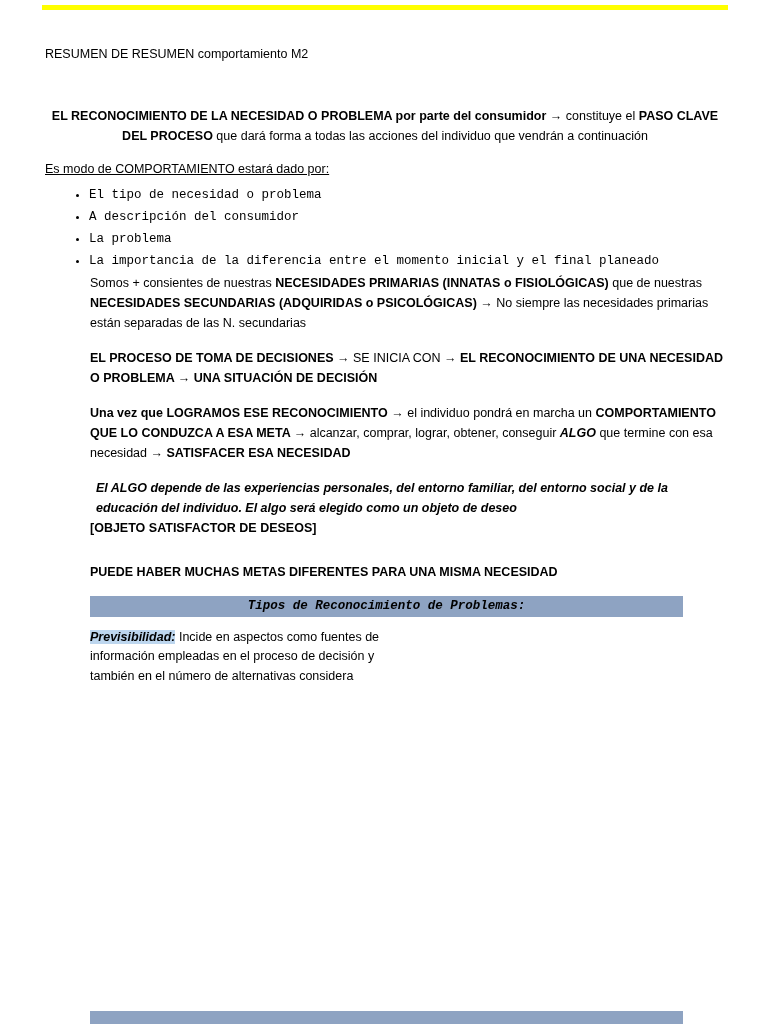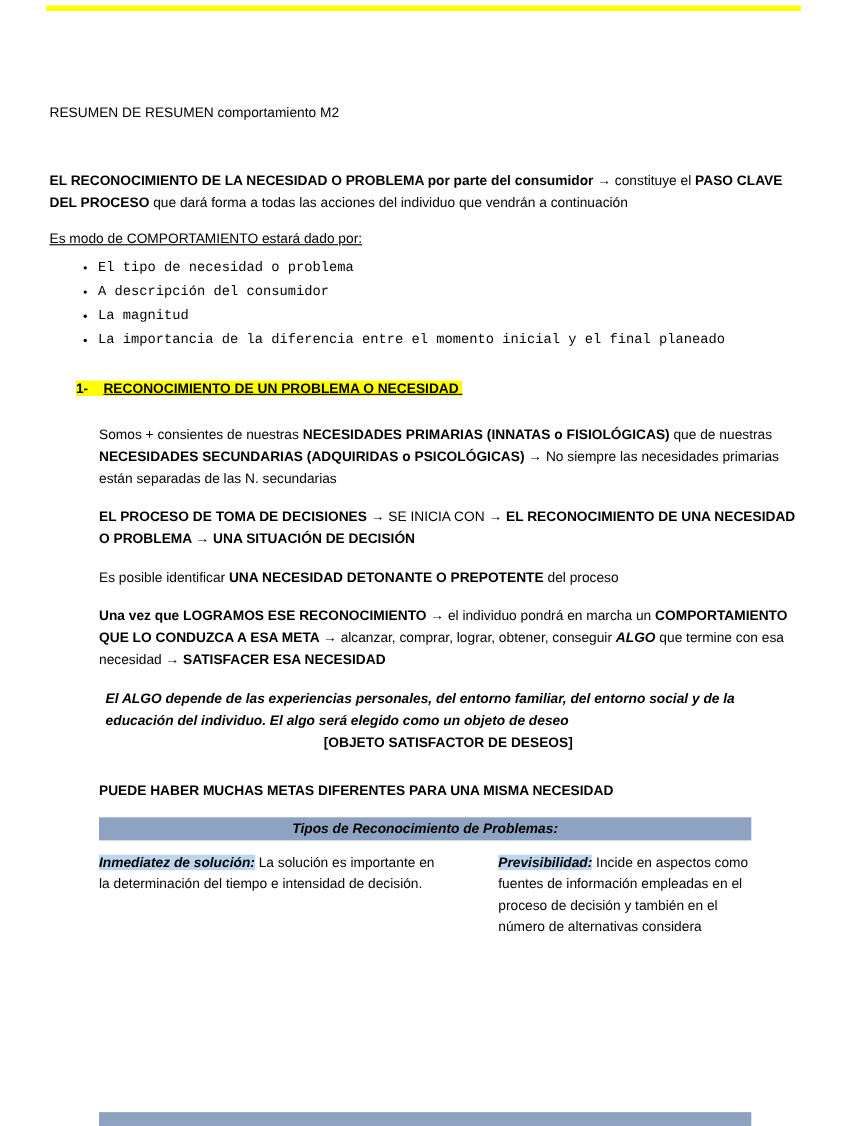--- a/index.html
+++ b/index.html
@@ -17,40 +17,41 @@
   .i { font-style: italic; }
   .u { text-decoration: underline; }
   .hl-y { background: #ffff00; }
   .hl-b { background: #bdd6ee; }
 
   .top-strip {
     position: absolute; top: 5px; left: 42px;
     width: 686px; height: 5px;
     background: #ffff00;
   }
-  .content { padding: 44px 43px 0 45px; margin-top: 48px; }
+  .content { padding: 44px 43px 0 45px; }
   p { line-height: 1.6; }
   .title { margin: 0 0 42px 0; }
   .para { margin: 0 0 15px 0; }
-  .intro { margin-bottom: 13px; }
+  .intro { margin-bottom: 13px; text-align: center; }
   .mode-heading { margin-bottom: 6px; }
   ul.bullets { margin: 0 0 0 24px; padding: 0 0 0 20px; font-family: Liberation Mono, monospace; }
   ul.bullets li { margin-bottom: 2px; line-height: 20px; }
   .section-heading { margin: 24px 0 22px 24px; }
   .section-body { margin-left: 45px; }
   .centered { text-align: left; margin-bottom: 0; padding: 0 6px; }
-  .bracket { text-align: center; margin: 0 0 24px 0; }
+  .bracket { text-align: left; margin: 0 0 24px 0; }
   .many-goals { margin-bottom: 14px; }
 
   .tbl { margin-top: 12px; width: 593px; }
   .tbl-header {
     background: #8ea3c2;
     text-align: center;
     padding: 2px 16px;
     line-height: 17px;
+    font-family: Liberation Mono, monospace;
   }
   .tbl-body {
     display: grid;
     grid-template-columns: 318px 230px;
     column-gap: 45px;
     margin-top: 11px;
   }
   .cell { margin: 0; line-height: 1.55; }
 
   .bottom-bar {
@@ -70,48 +71,45 @@
 
     <p class="title">RESUMEN DE RESUMEN comportamiento M2</p>
 
     <p class="para intro"><span class="b">EL RECONOCIMIENTO DE LA NECESIDAD O PROBLEMA por parte del consumidor </span><span class="b">→</span><span> constituye el </span><span class="b">PASO CLAVE DEL PROCESO</span><span> que dará forma a todas las acciones del individuo que vendrán a continuación</span></p>
 
     <p class="para mode-heading"><span class="u">Es modo de COMPORTAMIENTO estará dado por:</span></p>
 
     <ul class="bullets">
       <li>El tipo de necesidad o problema</li>
       <li>A descripción del consumidor</li>
-      <li>La magnitud</li>
+      <li>La problema</li>
       <li>La importancia de la diferencia entre el momento inicial y el final planeado</li>
     </ul>
 
-    <p class="para section-heading"><span class="b hl-y">1-</span><span class="hl-y">&nbsp;&nbsp;&nbsp;&nbsp;</span><span class="b u hl-y">RECONOCIMIENTO DE UN PROBLEMA O NECESIDAD&nbsp;</span></p>
 
     <div class="section-body">
 
       <p class="para"><span>Somos + consientes de nuestras </span><span class="b">NECESIDADES PRIMARIAS (INNATAS o FISIOLÓGICAS)</span><span> que de nuestras </span><span class="b">NECESIDADES SECUNDARIAS (ADQUIRIDAS o PSICOLÓGICAS) </span><span class="b">→</span><span> No siempre las necesidades primarias están separadas de las N. secundarias</span></p>
 
       <p class="para"><span class="b">EL PROCESO DE TOMA DE DECISIONES </span><span class="b">→ </span><span>SE INICIA CON </span><span class="b">→ </span><span class="b">EL RECONOCIMIENTO DE UNA NECESIDAD O PROBLEMA </span><span class="b">→ </span><span class="b">UNA SITUACIÓN DE DECISIÓN</span></p>
 
-      <p class="para"><span>Es posible identificar </span><span class="b">UNA NECESIDAD DETONANTE O PREPOTENTE</span><span> del proceso</span></p>
 
       <p class="para"><span class="b">Una vez que LOGRAMOS ESE RECONOCIMIENTO </span><span class="b">→</span><span> el individuo pondrá en marcha un </span><span class="b">COMPORTAMIENTO QUE LO CONDUZCA A ESA META </span><span class="b">→</span><span> alcanzar, comprar, lograr, obtener, conseguir </span><span class="b i">ALGO</span><span> que termine con esa necesidad </span><span class="b">→ </span><span class="b">SATISFACER ESA NECESIDAD</span></p>
 
 
       <p class="para centered"><span class="b i">El ALGO depende de las experiencias personales, del entorno familiar, del entorno social y de la educación del individuo. El algo será elegido como un objeto de deseo</span></p>
       <p class="para bracket"><span class="b">[OBJETO SATISFACTOR DE DESEOS]</span></p>
 
       <p class="para many-goals"><span class="b">PUEDE HABER MUCHAS METAS DIFERENTES PARA UNA MISMA NECESIDAD</span></p>
 
       <div class="tbl">
         <div class="tbl-header">
           <span class="b i">Tipos de Reconocimiento de Problemas:</span>
         </div>
         <div class="tbl-body">
-          <p class="cell"><span class="b i hl-b">Inmediatez de solución:</span><span> La solución es importante en la determinación del tiempo e intensidad de decisión.</span></p>
           <p class="cell"><span class="b i hl-b">Previsibilidad:</span><span> Incide en aspectos como fuentes de información empleadas en el proceso de decisión y también en el número de alternativas considera</span></p>
         </div>
       </div>
 
     </div>
   </div>
 
   <div class="bottom-bar"></div>
 
 </div>

